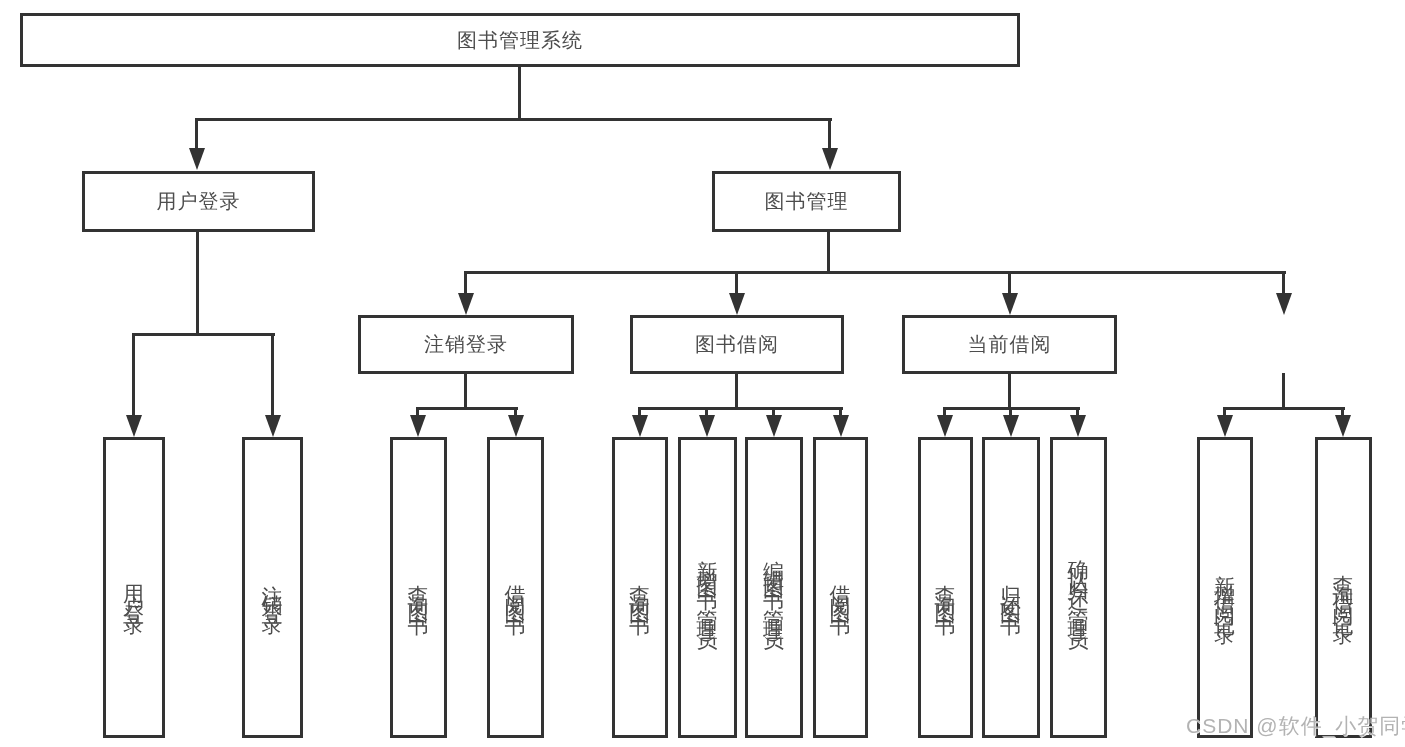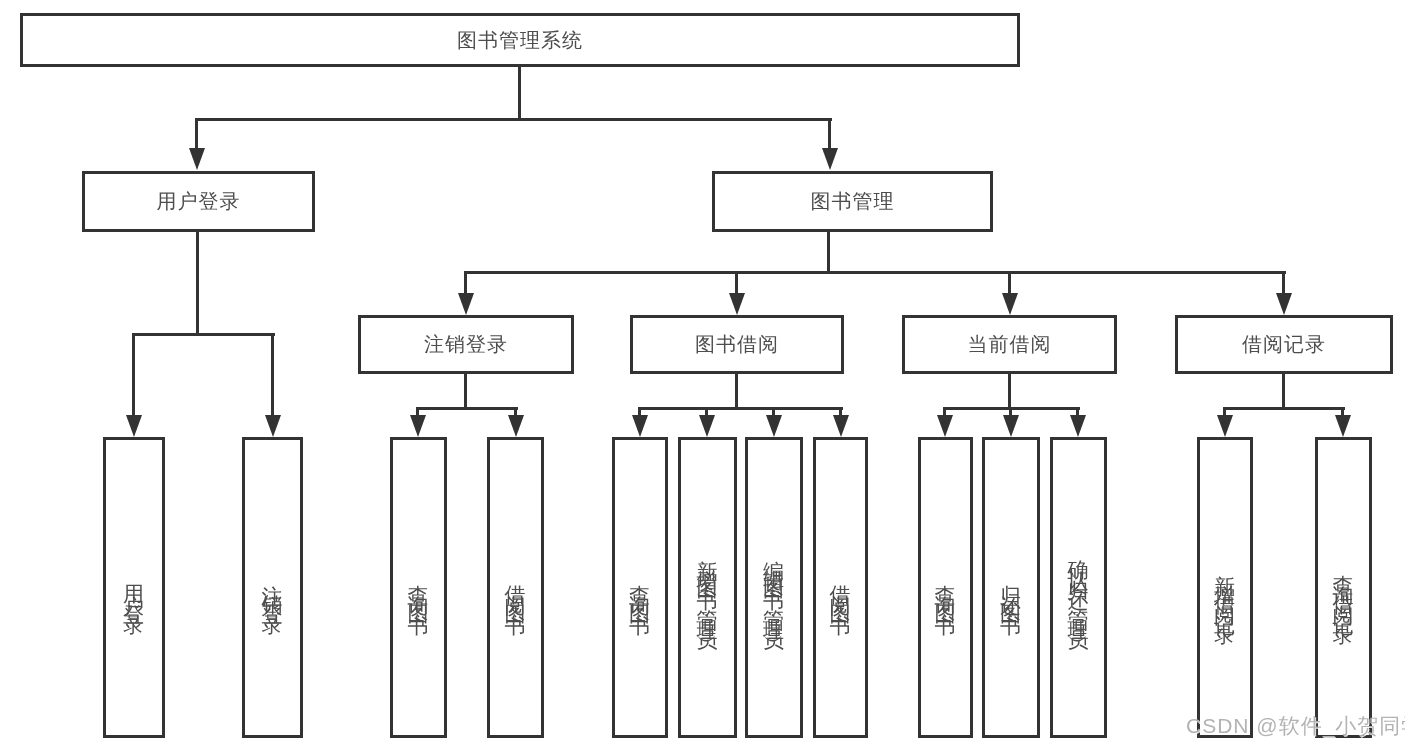--- a/index.html
+++ b/index.html
@@ -42,21 +42,21 @@
   <div class="vline" style="left:518px;top:66px;height:55px"></div>
   <div class="hline" style="left:196px;top:118px;width:636px"></div>
   <div class="vline" style="left:195px;top:118px;height:32px"></div>
   <div class="arrow" style="left:189px;top:148px"></div>
   <div class="vline" style="left:828px;top:118px;height:32px"></div>
   <div class="arrow" style="left:822px;top:148px"></div>
 
   <div class="box h" style="left:82px;top:171px;width:233px;height:61px">
     <span>用户登录</span>
   </div>
-  <div class="box h" style="left:712px;top:171px;width:281px;height:61px">
+  <div class="box h" style="left:712px;top:171px;width:189px;height:61px">
     <span>图书管理</span>
   </div>
 
   <div class="vline" style="left:196px;top:231px;height:105px"></div>
   <div class="hline" style="left:132px;top:333px;width:143px"></div>
   <div class="vline" style="left:132px;top:333px;height:82px"></div>
   <div class="arrow" style="left:126px;top:415px"></div>
   <div class="vline" style="left:271px;top:333px;height:82px"></div>
   <div class="arrow" style="left:265px;top:415px"></div>
 
@@ -72,23 +72,20 @@
   <div class="arrow" style="left:1276px;top:293px"></div>
 
   <div class="box h" style="left:358px;top:315px;width:216px;height:59px">
     <span>注销登录</span>
   </div>
   <div class="box h" style="left:630px;top:315px;width:214px;height:59px">
     <span>图书借阅</span>
   </div>
   <div class="box h" style="left:902px;top:315px;width:215px;height:59px">
     <span>当前借阅</span>
-  </div>
-  <div class="box h" style="left:1175px;top:315px;width:218px;height:59px">
-    <span>借阅记录</span>
   </div>
 
   <div class="vline" style="left:464px;top:373px;height:37px"></div>
   <div class="hline" style="left:416px;top:407px;width:102px"></div>
   <div class="vline" style="left:416px;top:407px;height:10px"></div>
   <div class="arrow" style="left:410px;top:415px"></div>
   <div class="vline" style="left:514px;top:407px;height:10px"></div>
   <div class="arrow" style="left:508px;top:415px"></div>
 
   <div class="vline" style="left:735px;top:373px;height:37px"></div>

